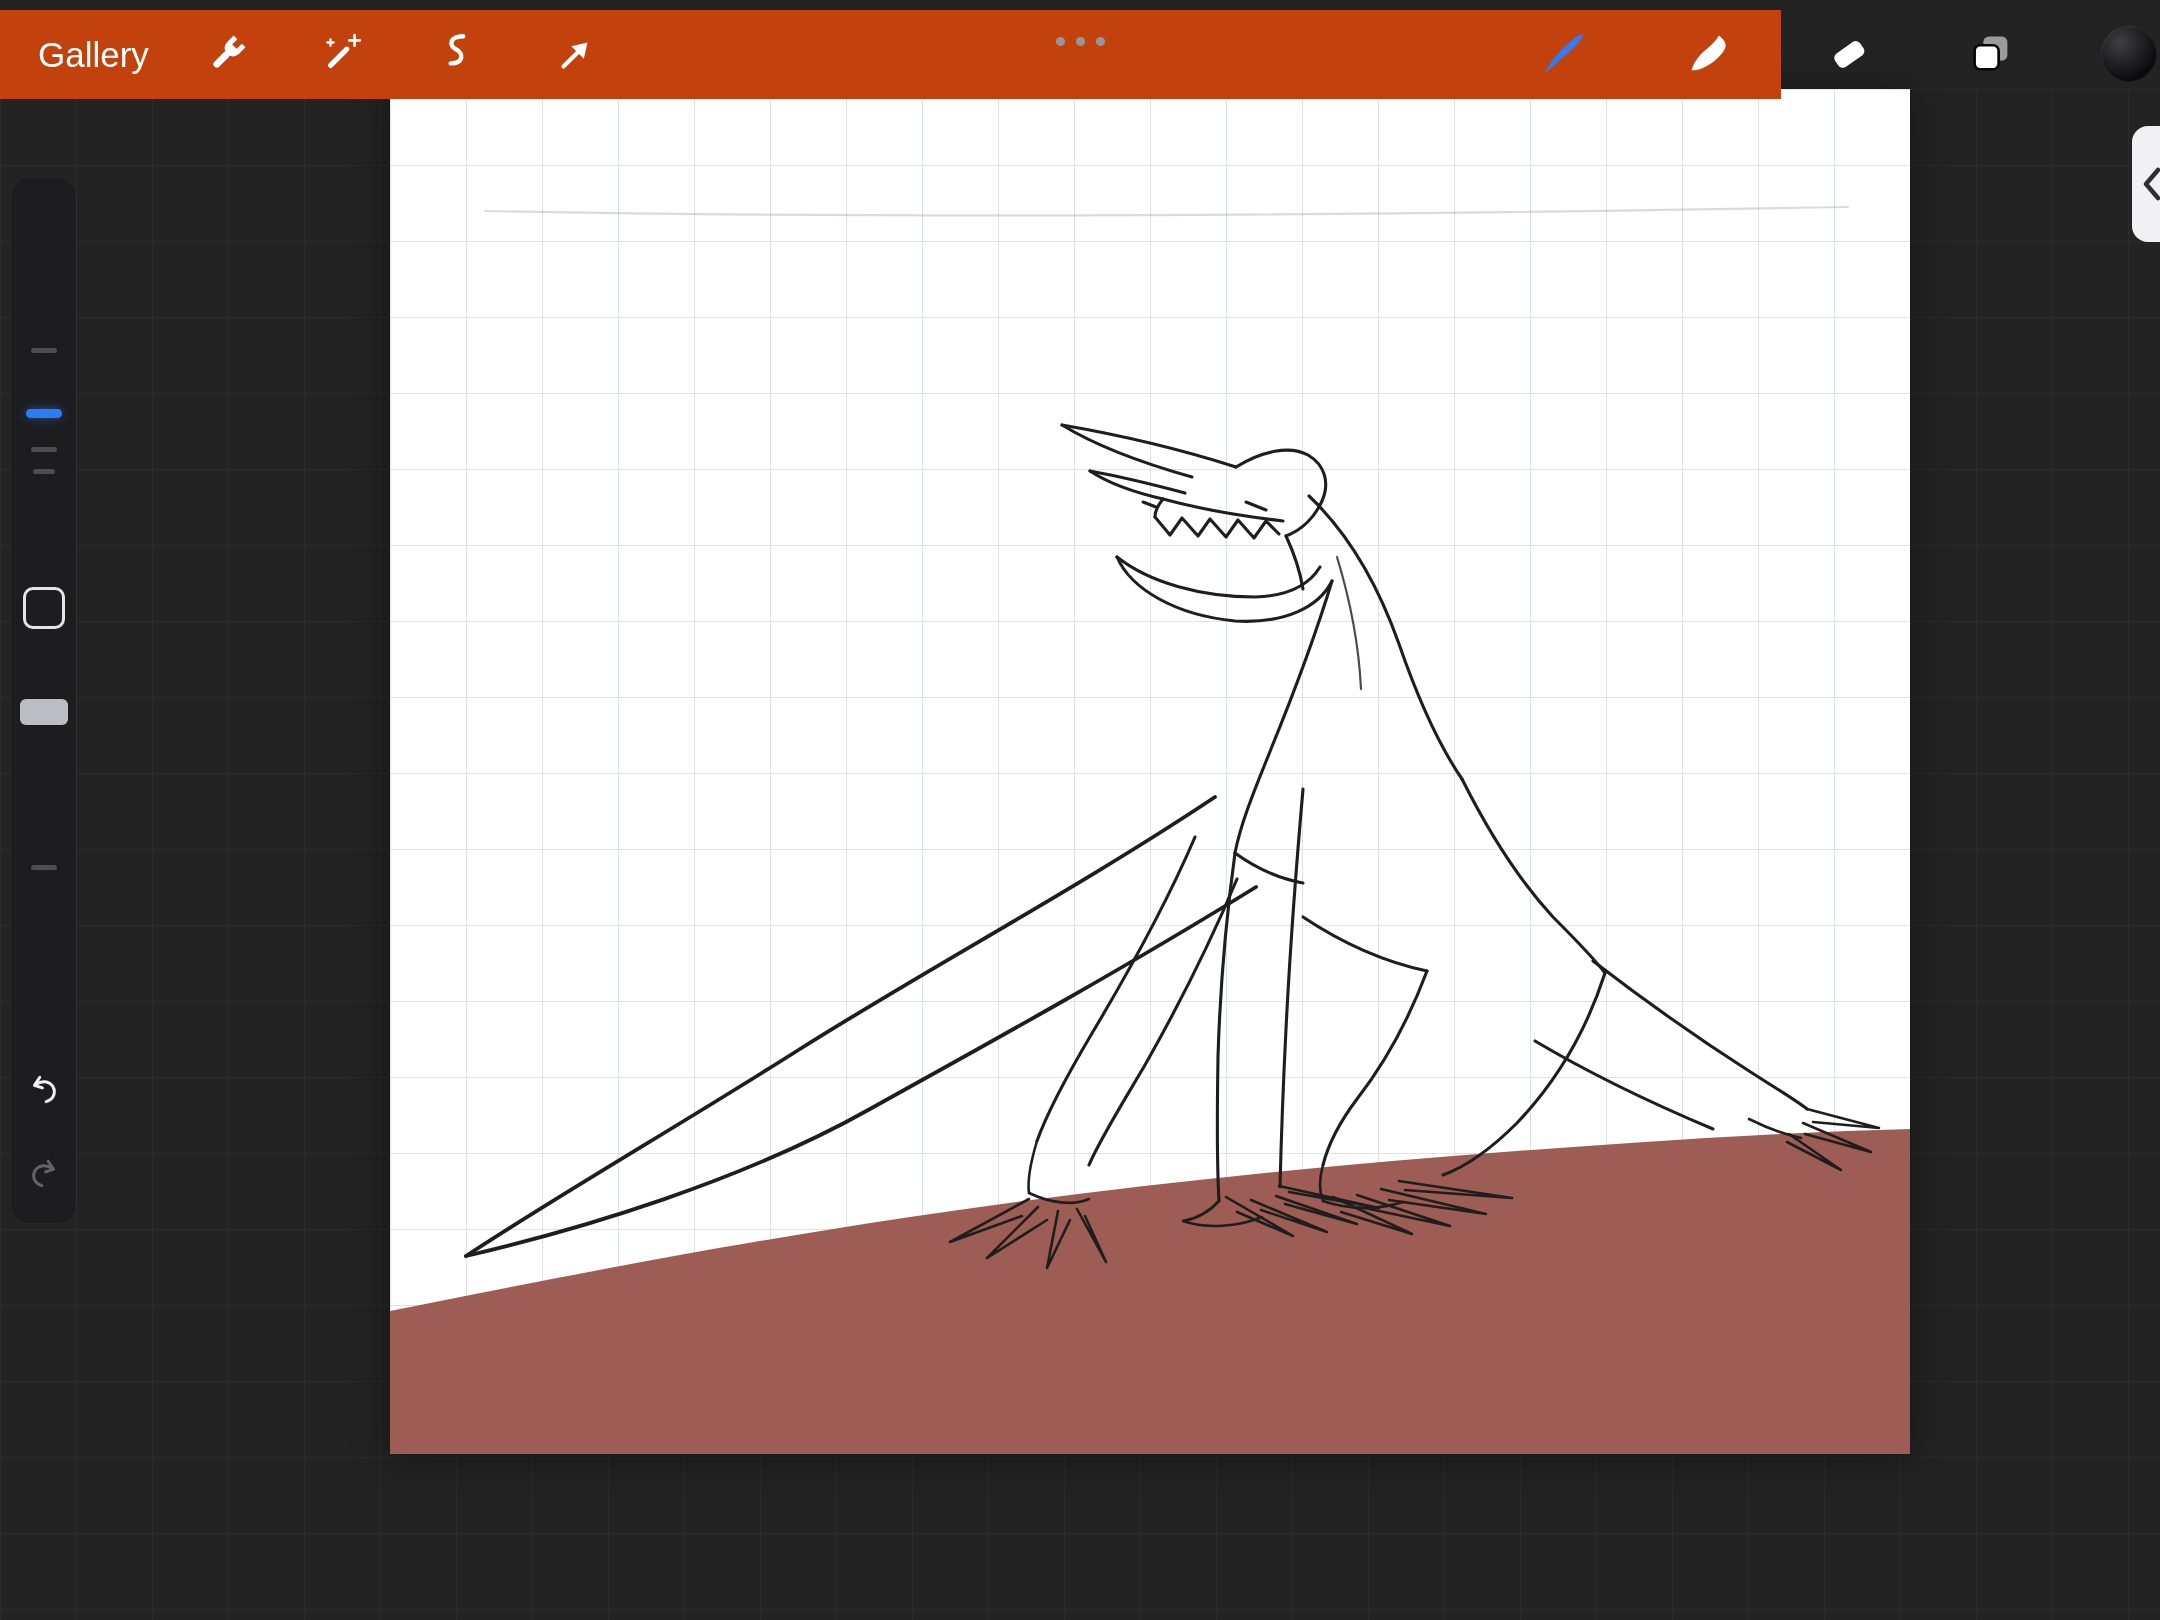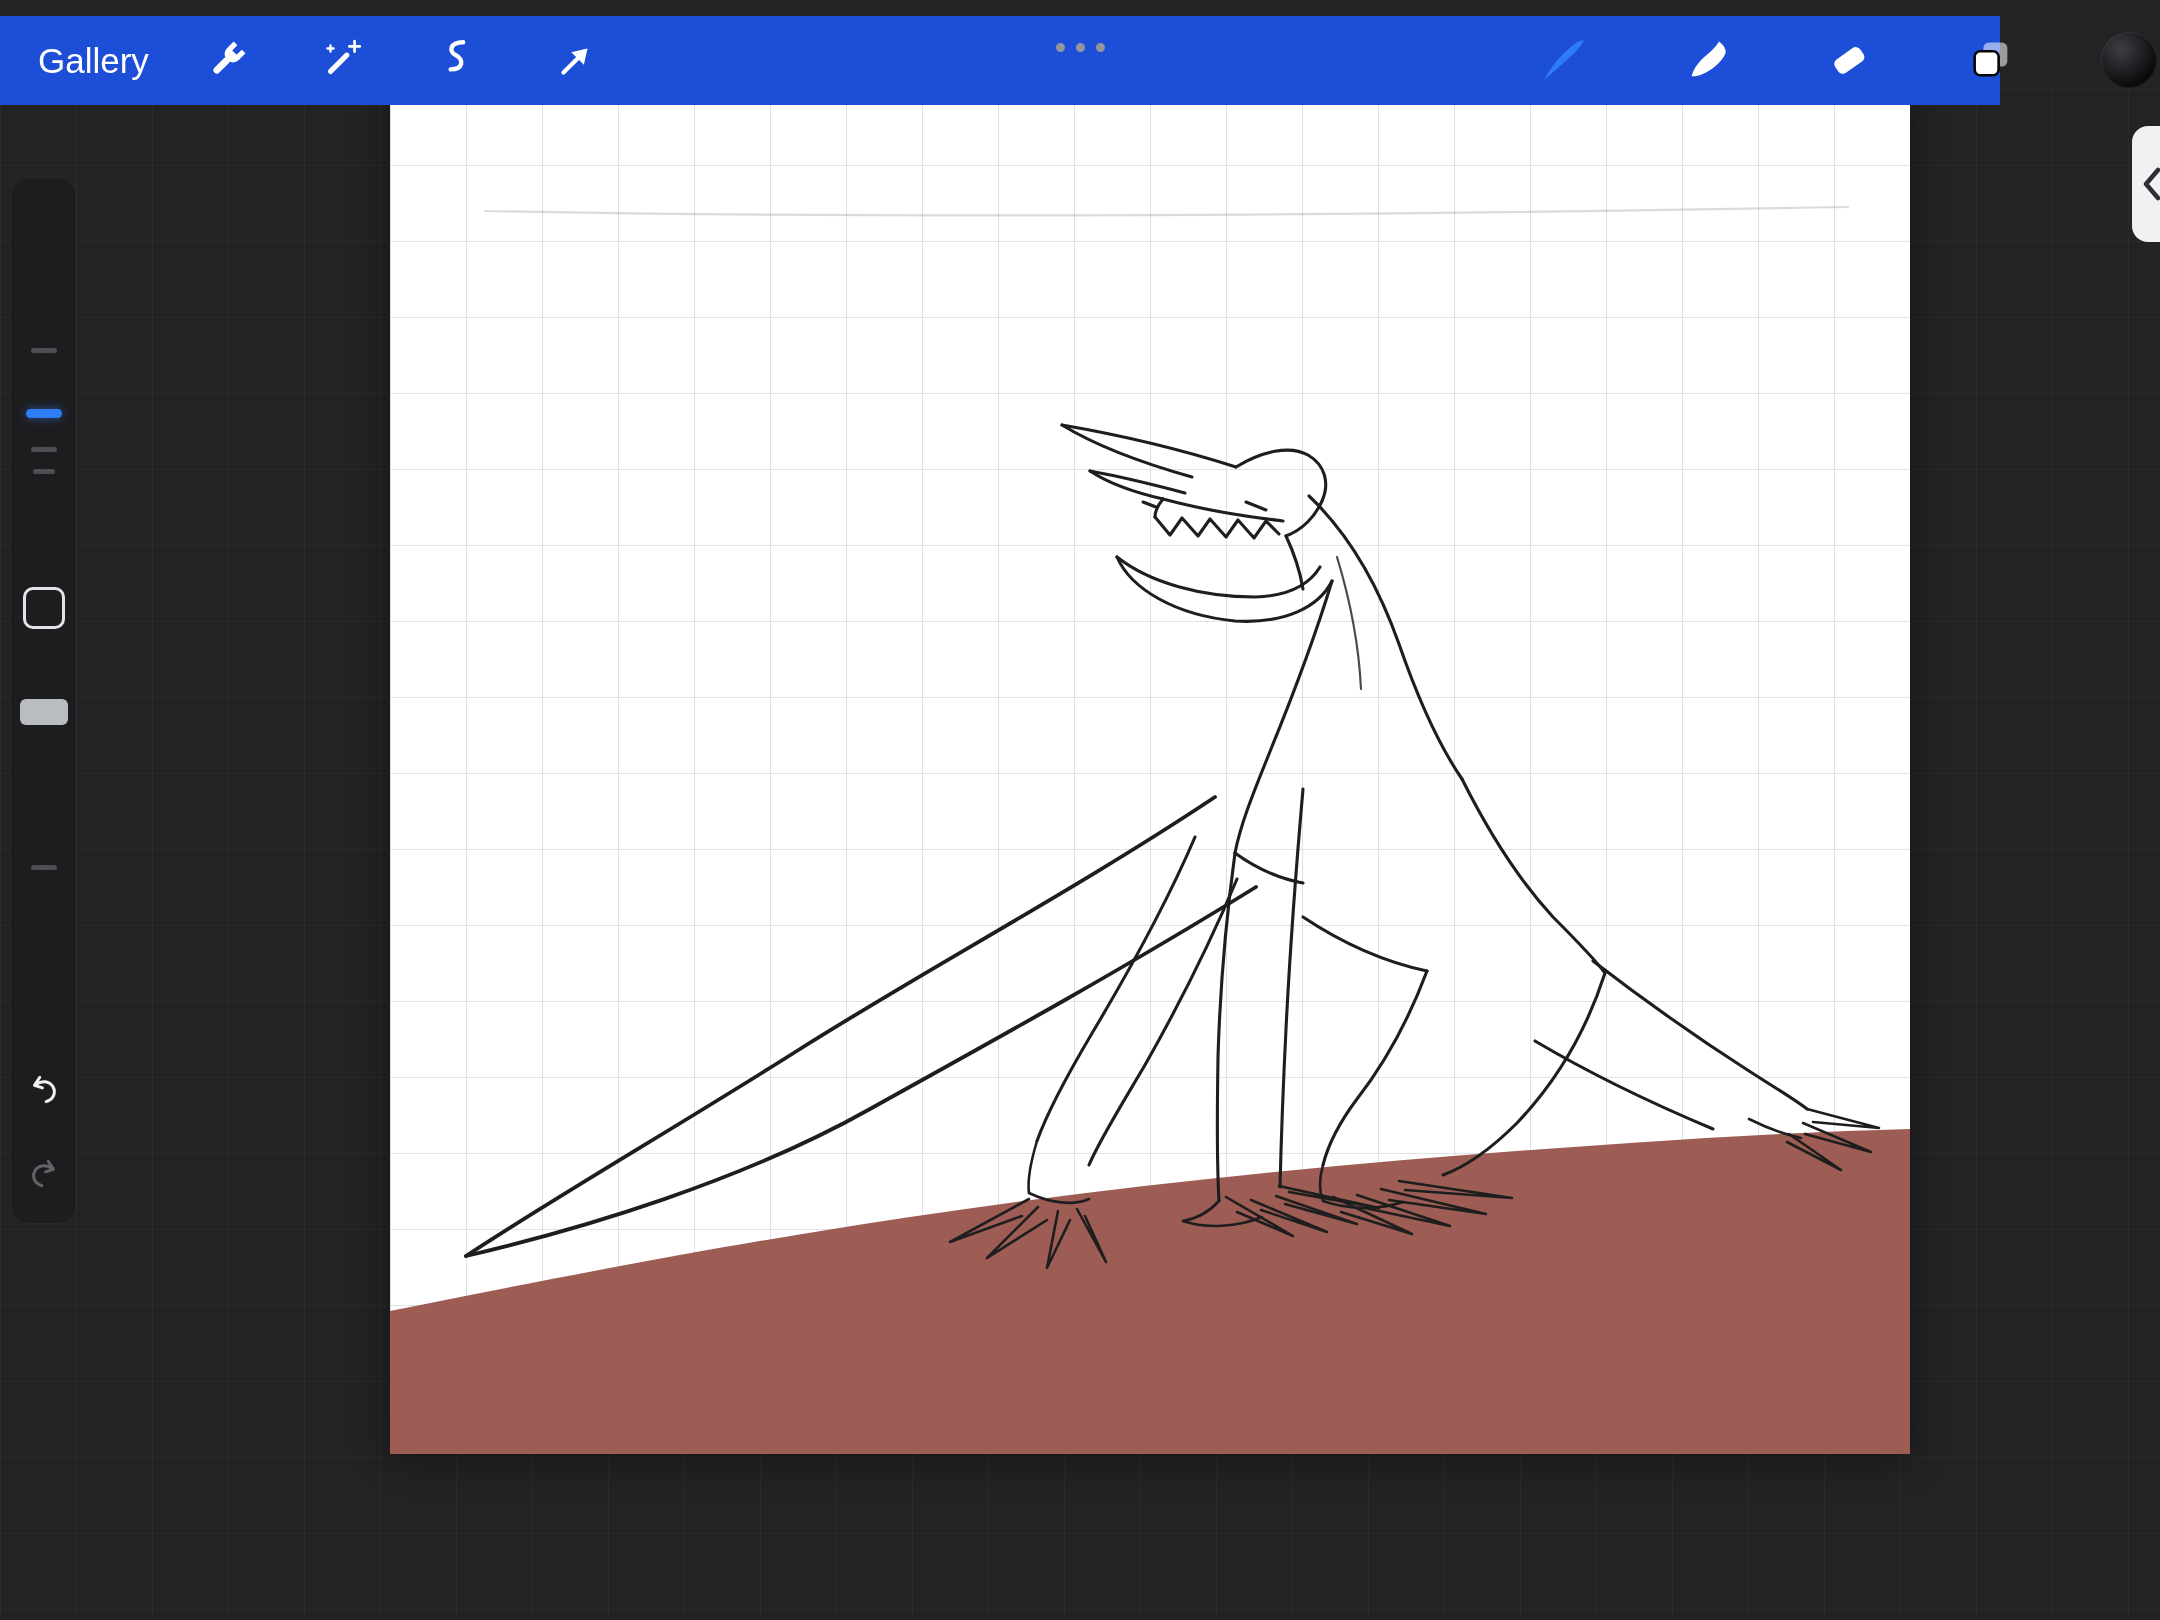--- a/index.html
+++ b/index.html
@@ -2,21 +2,21 @@
 <html><head>
 <meta charset="utf-8">
 <style>
   html,body{margin:0;padding:0;}
   body{
     width:2160px;height:1620px;position:relative;overflow:hidden;
     background:#232323;font-family:"Liberation Sans", sans-serif;
     -webkit-font-smoothing:antialiased;
   }
   
-  .topbar{position:absolute;top:16px;left:0;width:2000px;height:89px;background:#1d4ed8;z-index:40;}
+  .topbar{position:absolute;top:10px;left:0;width:1781px;height:89px;background:#c2410c;z-index:40;}
   .gallery{position:absolute;left:38px;top:0;height:89px;line-height:89px;color:#ffffff;
     font-size:35px;background:none;border:none;padding:0;font-family:inherit;cursor:pointer;}
   .tool{position:absolute;top:10px;width:68px;height:68px;display:flex;align-items:center;
     justify-content:center;background:none;border:none;padding:0;cursor:pointer;}
   .t-actions{left:193px}.t-adjust{left:308px}.t-select{left:424px}.t-transform{left:542px}
   .t-paint{left:1530px}.t-smudge{left:1674px}.t-erase{left:1815px}.t-layers{left:1957px}
   .t-color{left:2100px;top:15px;width:58px;height:58px;}
   .color-circle{width:56px;height:56px;border-radius:50%;
     background:radial-gradient(circle at 35% 30%, #3e3e44, #0a0a0c 72%);
     box-shadow:0 0 0 1px rgba(255,255,255,0.08) inset;}

